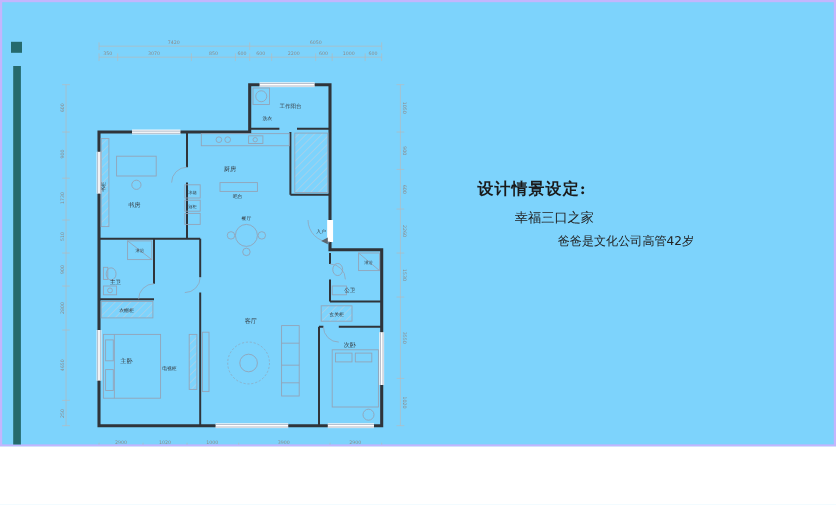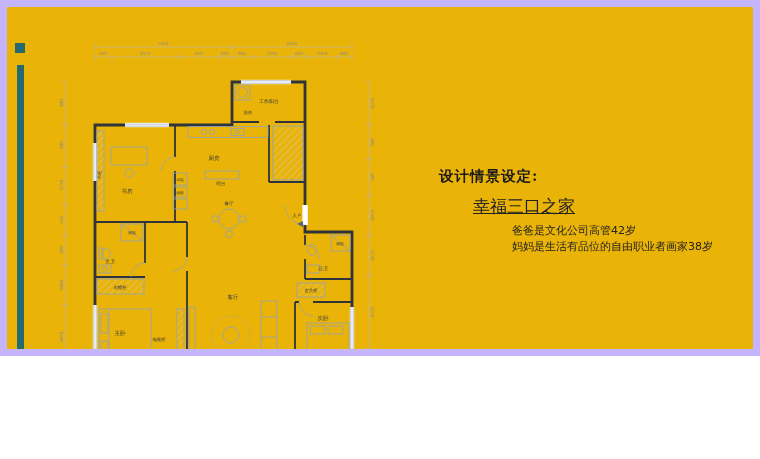--- a/index.html
+++ b/index.html
@@ -1,18 +1,18 @@
 <!DOCTYPE html>
 <html><head>
 <meta charset="utf-8">
 <style>
   html,body{margin:0;padding:0;background:#ffffff;}
   .slide{
-    position:relative;width:760px;height:356px;background:#eab308;
-    border:7px solid #c4b5fd;box-sizing:border-box;overflow:hidden;
+    position:relative;width:760px;height:406px;background:#7dd3fc;
+    border:2px solid #c4b5fd;box-sizing:border-box;overflow:hidden;
     font-family:"DejaVu Sans","Liberation Sans",sans-serif;color:#222;
   }
   .accent-square{position:absolute;left:8px;top:36px;width:10px;height:10px;}
   .accent-bar{position:absolute;left:10px;top:58px;width:7px;height:364px;}
 
   .plan-svg{position:absolute;left:0;top:0;width:400px;height:459px;}
 
   
   .dimg path{stroke:#b8b8b8;stroke-width:0.6;fill:none;}
   .dim{font-size:4.3px;fill:#8c8c8c;text-anchor:middle;font-family:"DejaVu Sans",sans-serif;}
@@ -30,21 +30,21 @@
   .rl .rm{font-size:5px;}
   .rl .rs{font-size:4.4px;}
   .rl .rxs{font-size:3.8px;}
 
   
   .scenario{position:absolute;left:432px;top:160px;}
   .scenario-heading{
     font-family:"DejaVu Serif","Liberation Serif",serif;
     font-size:14.5px;font-weight:bold;letter-spacing:1px;color:#1a1a1a;
   }
-  .scenario-subtitle{margin:9px 0 0 34px;font-size:17px;color:#222;text-decoration:underline;}
+  .scenario-subtitle{margin:9px 0 0 34px;font-size:12px;color:#222;}
   .scenario-lines{margin:5px 0 0 73px;font-size:11px;line-height:15.5px;color:#222;}
   .footer{
     position:absolute;left:417px;top:401px;width:200px;text-align:center;
     font-size:10.5px;line-height:14px;color:#222;
   }
 </style>
 </head>
 <body>
 
 <div class="slide">
@@ -219,20 +219,19 @@
       <text x="304" y="285" class="rs">玄关柜</text>
       <text x="316" y="313">次卧</text>
     </g>
   </svg>
 
   <div class="scenario">
     <div class="scenario-heading">设计情景设定:</div>
     <div class="scenario-subtitle">幸福三口之家</div>
     <div class="scenario-lines">
       <div>爸爸是文化公司高管42岁</div>
-      <div>妈妈是生活有品位的自由职业者画家38岁</div>
     </div>
   </div>
 
   <div class="footer">
   </div>
 
 </div>
 
 </body></html>

